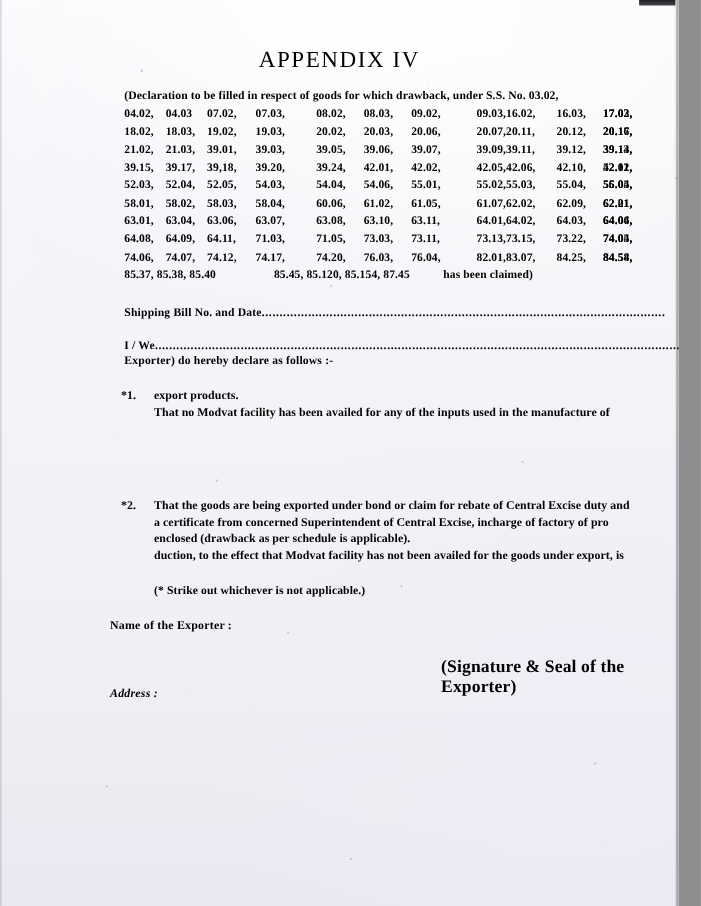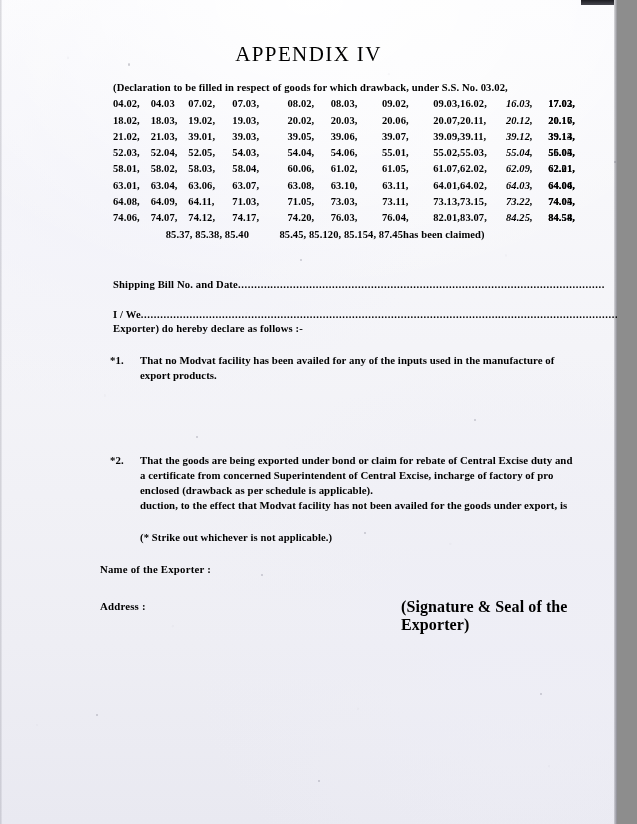--- a/index.html
+++ b/index.html
@@ -103,27 +103,27 @@
   .num-row .cell {
     display: inline-block;
     text-align: left;
   }
   .num-row .c0 { width: 41px; }
   .num-row .c1 { width: 41px; }
   .num-row .c2 { width: 48px; }
   .num-row .c3 { width: 47px; }
   .num-row .c4 { width: 47px; margin-left: 12px; }
   .num-row .c5 { width: 47px; }
-  .num-row .c6 { width: 47px; text-align: center; }
+  .num-row .c6 { width: 47px; }
   .num-row .c7 { width: 47px; text-align: right; }
   .num-row .c8 { width: 50px; }
-  .num-row .c9 { width: 46px; font-style: italic; }
+  .num-row .c9 { width: 46px; }
   .num-row .c10 { width: 0px; }
   .tail-row { white-space: nowrap; }
-  .tail-row .g { display: inline-block; text-align: right; }
+  .tail-row .g { display: inline-block; }
 
   
   .field-line {
     position: absolute;
     font-size: 10.6px;
     font-weight: bold;
     letter-spacing: .15px;
     white-space: nowrap;
   }
   .dots { letter-spacing: .6px; font-weight: bold; }
@@ -232,20 +232,34 @@
             <span class="cell c4">39.05,</span>
             <span class="cell c5">39.06,</span>
             <span class="cell c6">39.07,</span>
             <span class="cell c7">39.09,</span>
             <span class="cell c8">39.11,</span>
             <span class="cell c9">39.12,</span>
             <span class="cell c10">39.13,</span>
             <span class="cell c11">39.14,</span>
           </div>
           <div class="num-row">
+            <span class="cell c0">39.15,</span>
+            <span class="cell c1">39.17,</span>
+            <span class="cell c2">39,18,</span>
+            <span class="cell c3">39.20,</span>
+            <span class="cell c4">39.24,</span>
+            <span class="cell c5">42.01,</span>
+            <span class="cell c6">42.02,</span>
+            <span class="cell c7">42.05,</span>
+            <span class="cell c8">42.06,</span>
+            <span class="cell c9">42.10,</span>
+            <span class="cell c10">42.12,</span>
+            <span class="cell c11">52.01,</span>
+          </div>
+          <div class="num-row">
             <span class="cell c0">52.03,</span>
             <span class="cell c1">52.04,</span>
             <span class="cell c2">52.05,</span>
             <span class="cell c3">54.03,</span>
             <span class="cell c4">54.04,</span>
             <span class="cell c5">54.06,</span>
             <span class="cell c6">55.01,</span>
             <span class="cell c7">55.02,</span>
             <span class="cell c8">55.03,</span>
             <span class="cell c9">55.04,</span>
@@ -318,37 +332,37 @@
       <span>Shipping Bill No. and Date</span><span class="dots">.................................................................................................................</span>
     </div>
 
     <div class="field-line" style="left:113px; top:309px;">
       <span>I / We</span><span class="dots">...................................................................................................................................................</span><span>(Name of the</span>
     </div>
     <div class="field-line" style="left:113px; top:323px;">Exporter) do hereby declare as follows :-</div>
 
     <div class="clause" style="left:110px; top:353px; width:470px;">
       <span class="marker">*1.</span>
+      <span class="body">export products.</span>
       <span class="body">That no Modvat facility has been availed for any of the inputs used in the manufacture of</span>
-      <span class="body">export products.</span>
     </div>
 
 
     <div class="clause" style="left:110px; top:453px; width:478px;">
       <span class="marker">*2.</span>
       <span class="body">That the goods are being exported under bond or claim for rebate of Central Excise duty and</span>
       <span class="body">a certificate from concerned Superintendent of Central Excise, incharge of factory of pro</span>
       <span class="body">enclosed (drawback as per schedule is applicable).</span>
       <span class="body">duction, to the effect that Modvat facility has not been availed for the goods under export, is</span>
     </div>
 
     <div class="note-line" style="left:140px; top:516px;margin-top:16px;">(* Strike out whichever is not applicable.)</div>
 
     <div class="footer-label" style="left:100px; top:563px;">Name of the Exporter :</div>
-    <div class="footer-label" style="left:100px; top:600px;">Address :</div>
+    <div class="footer-label" style="left:100px; top:625px;font-style:italic;">Address :</div>
     <div class="sig-label" style="left:401px; top:598px;">(Signature &amp; Seal of the Exporter)</div>
 
     <div class="speck" style="left:128px; top:63px; width:2px; height:3px;"></div>
     <div class="speck" style="left:300px; top:259px; width:2px; height:2px;"></div>
     <div class="speck" style="left:474px; top:419px; width:2px; height:2px;"></div>
     <div class="speck" style="left:196px; top:436px; width:2px; height:2px;"></div>
     <div class="speck" style="left:364px; top:532px; width:2px; height:2px;"></div>
     <div class="speck" style="left:261px; top:574px; width:2px; height:2px;"></div>
     <div class="speck" style="left:614px; top:161px; width:2px; height:2px;"></div>
     <div class="speck" style="left:540px; top:693px; width:2px; height:2px;"></div>

